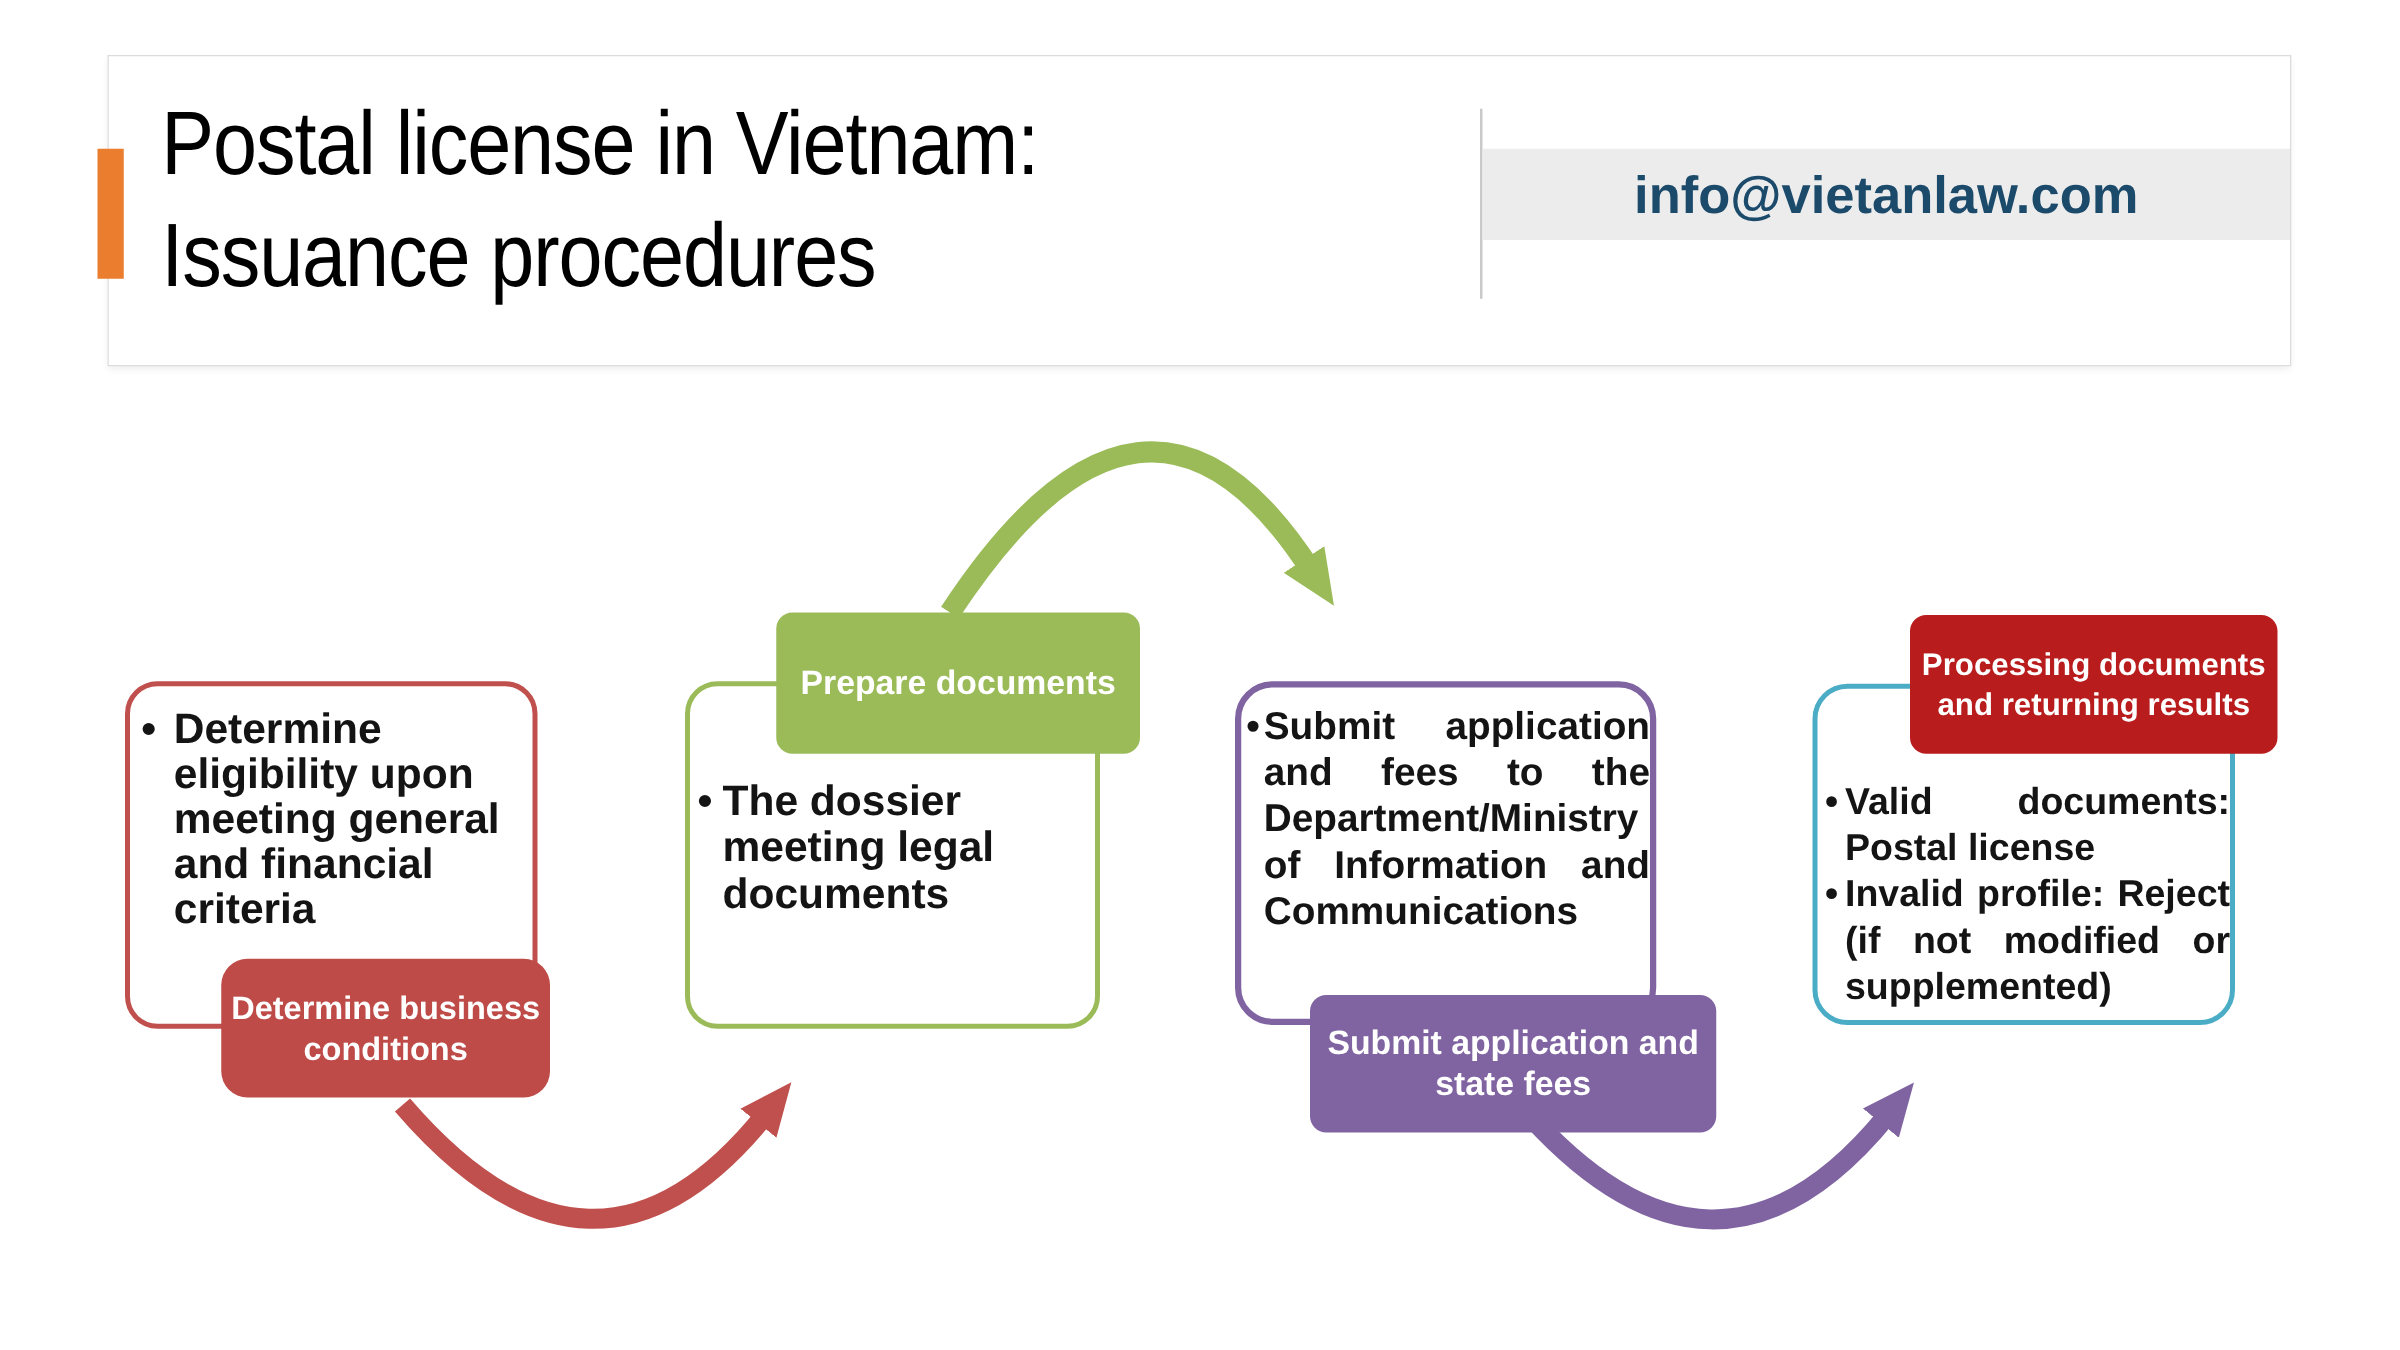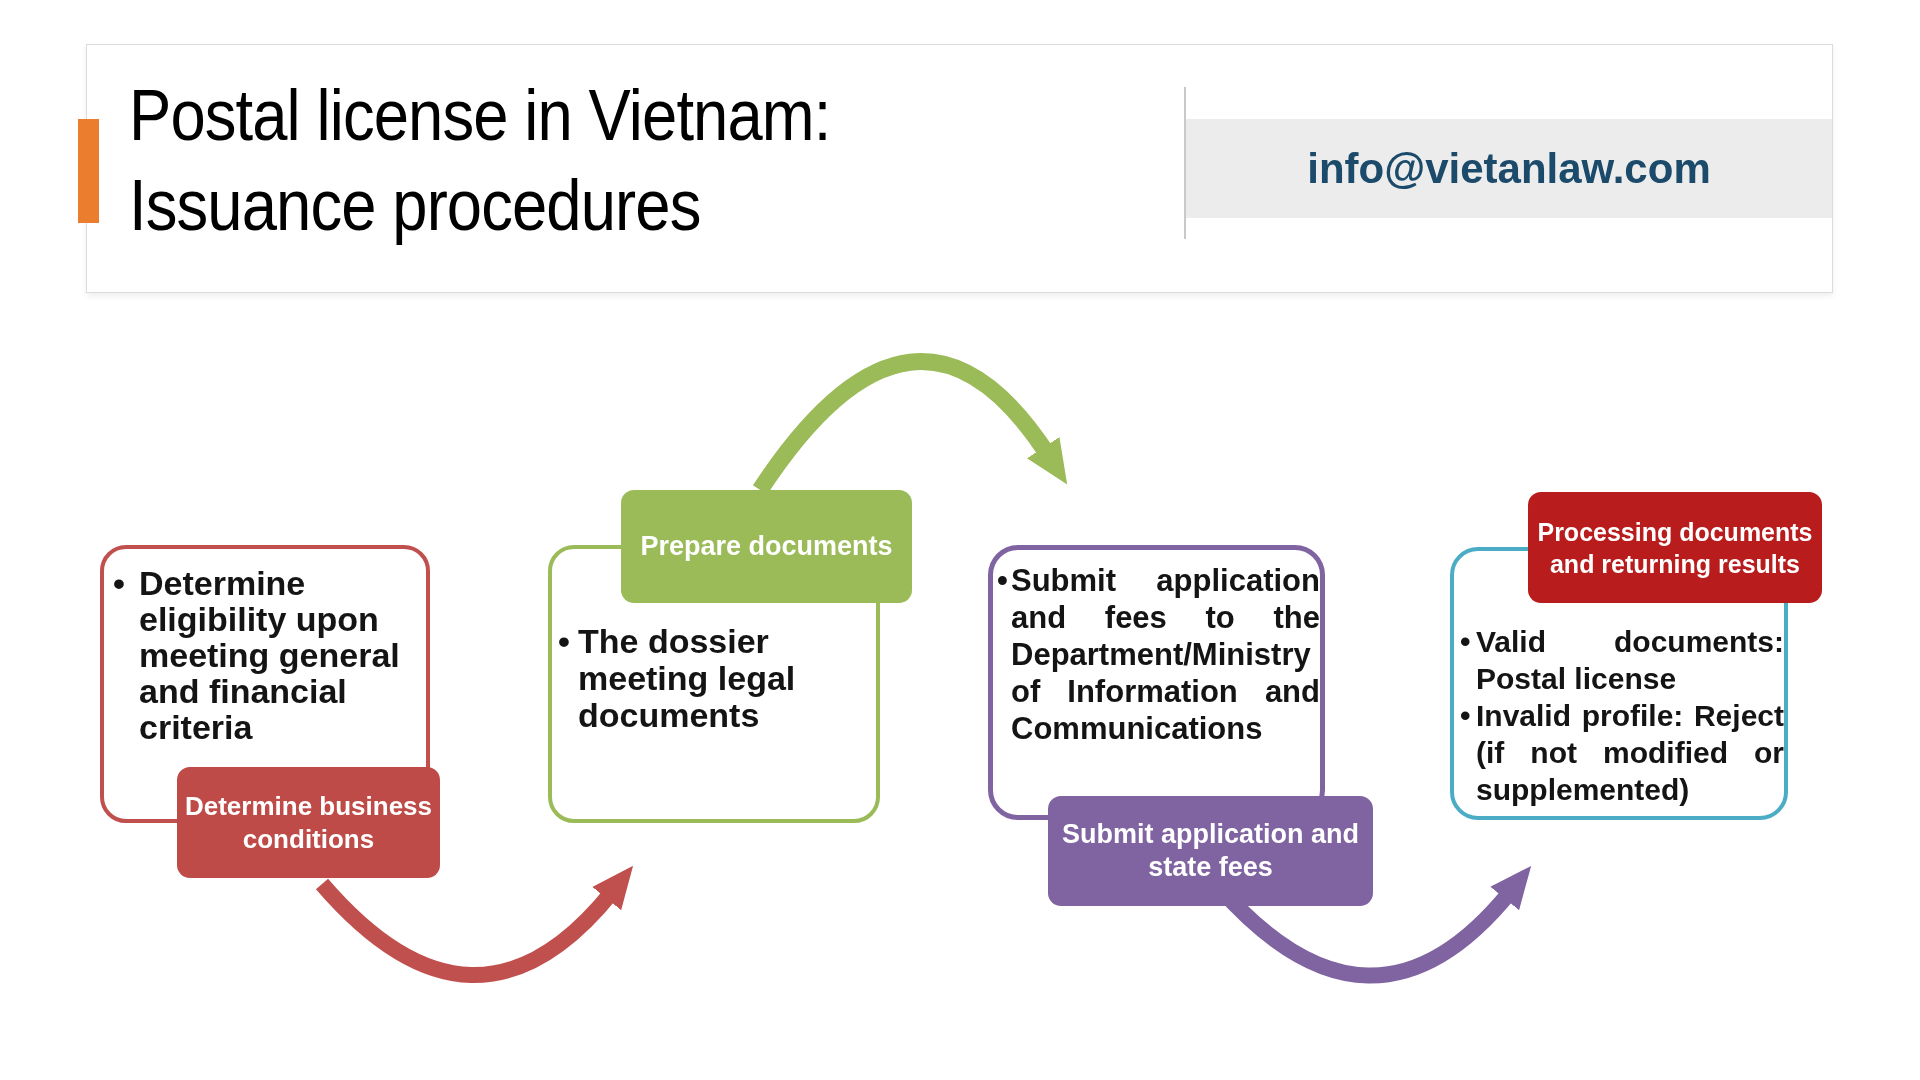--- a/index.html
+++ b/index.html
@@ -26,21 +26,21 @@
     position:absolute; left:129px; top:70px; z-index:5;
     font-size:72px; line-height:90px; font-weight:300; color:#000;
     letter-spacing:-1px; white-space:nowrap;
     transform:scaleX(.88); transform-origin:left top;
   }
   .v-divider {
     position:absolute; left:1184px; top:87px; width:2px; height:152px;
     background:#c9c9c9; z-index:5;
   }
   .email-box {
-    position:absolute; left:1186px; top:119px; width:646px; height:99px;
+    position:absolute; left:1186px; top:119px; width:646px; height:73px;
     background:#ececec; z-index:5;
     display:flex; align-items:center; justify-content:center;
   }
   .email-text { font-size:42px; font-weight:bold; color:#1B4A6B; }
 
   
   .arrows-svg { position:absolute; left:0; top:0; z-index:1; pointer-events:none; }
 
   
   .card {
@@ -86,21 +86,21 @@
   .card4 .bullet { width:16px; }
   .card4 .text { width:308px; text-align:justify; }
 
   
   .step-label {
     position:absolute; z-index:3; color:#fff; font-weight:bold;
     display:flex; align-items:center; justify-content:center;
     text-align:center; border-radius:13px;
   }
   .label1 { left:177px; top:767px; width:263px; height:111px;
-            background:#BE4B48; font-size:26px; line-height:33px; padding:0 5px; }
+            background:#BE4B48; font-size:26px; line-height:33px; padding:0 5px;border-radius:21px; }
   .label2 { left:621px; top:490px; width:291px; height:113px;
             background:#9BBB59; font-size:27px; line-height:33px; padding:0 5px;text-align:center; }
   .label3 { left:1048px; top:768px; width:325px; height:110px;
             background:#8064A2; font-size:27px; line-height:33px; padding:0 5px;margin-top:28px; }
   .label4 { left:1528px; top:492px; width:294px; height:111px;
             background:#b91c1c; font-size:25px; line-height:32px; padding:0 3px; }
 </style>
 </head>
 <body>
 

